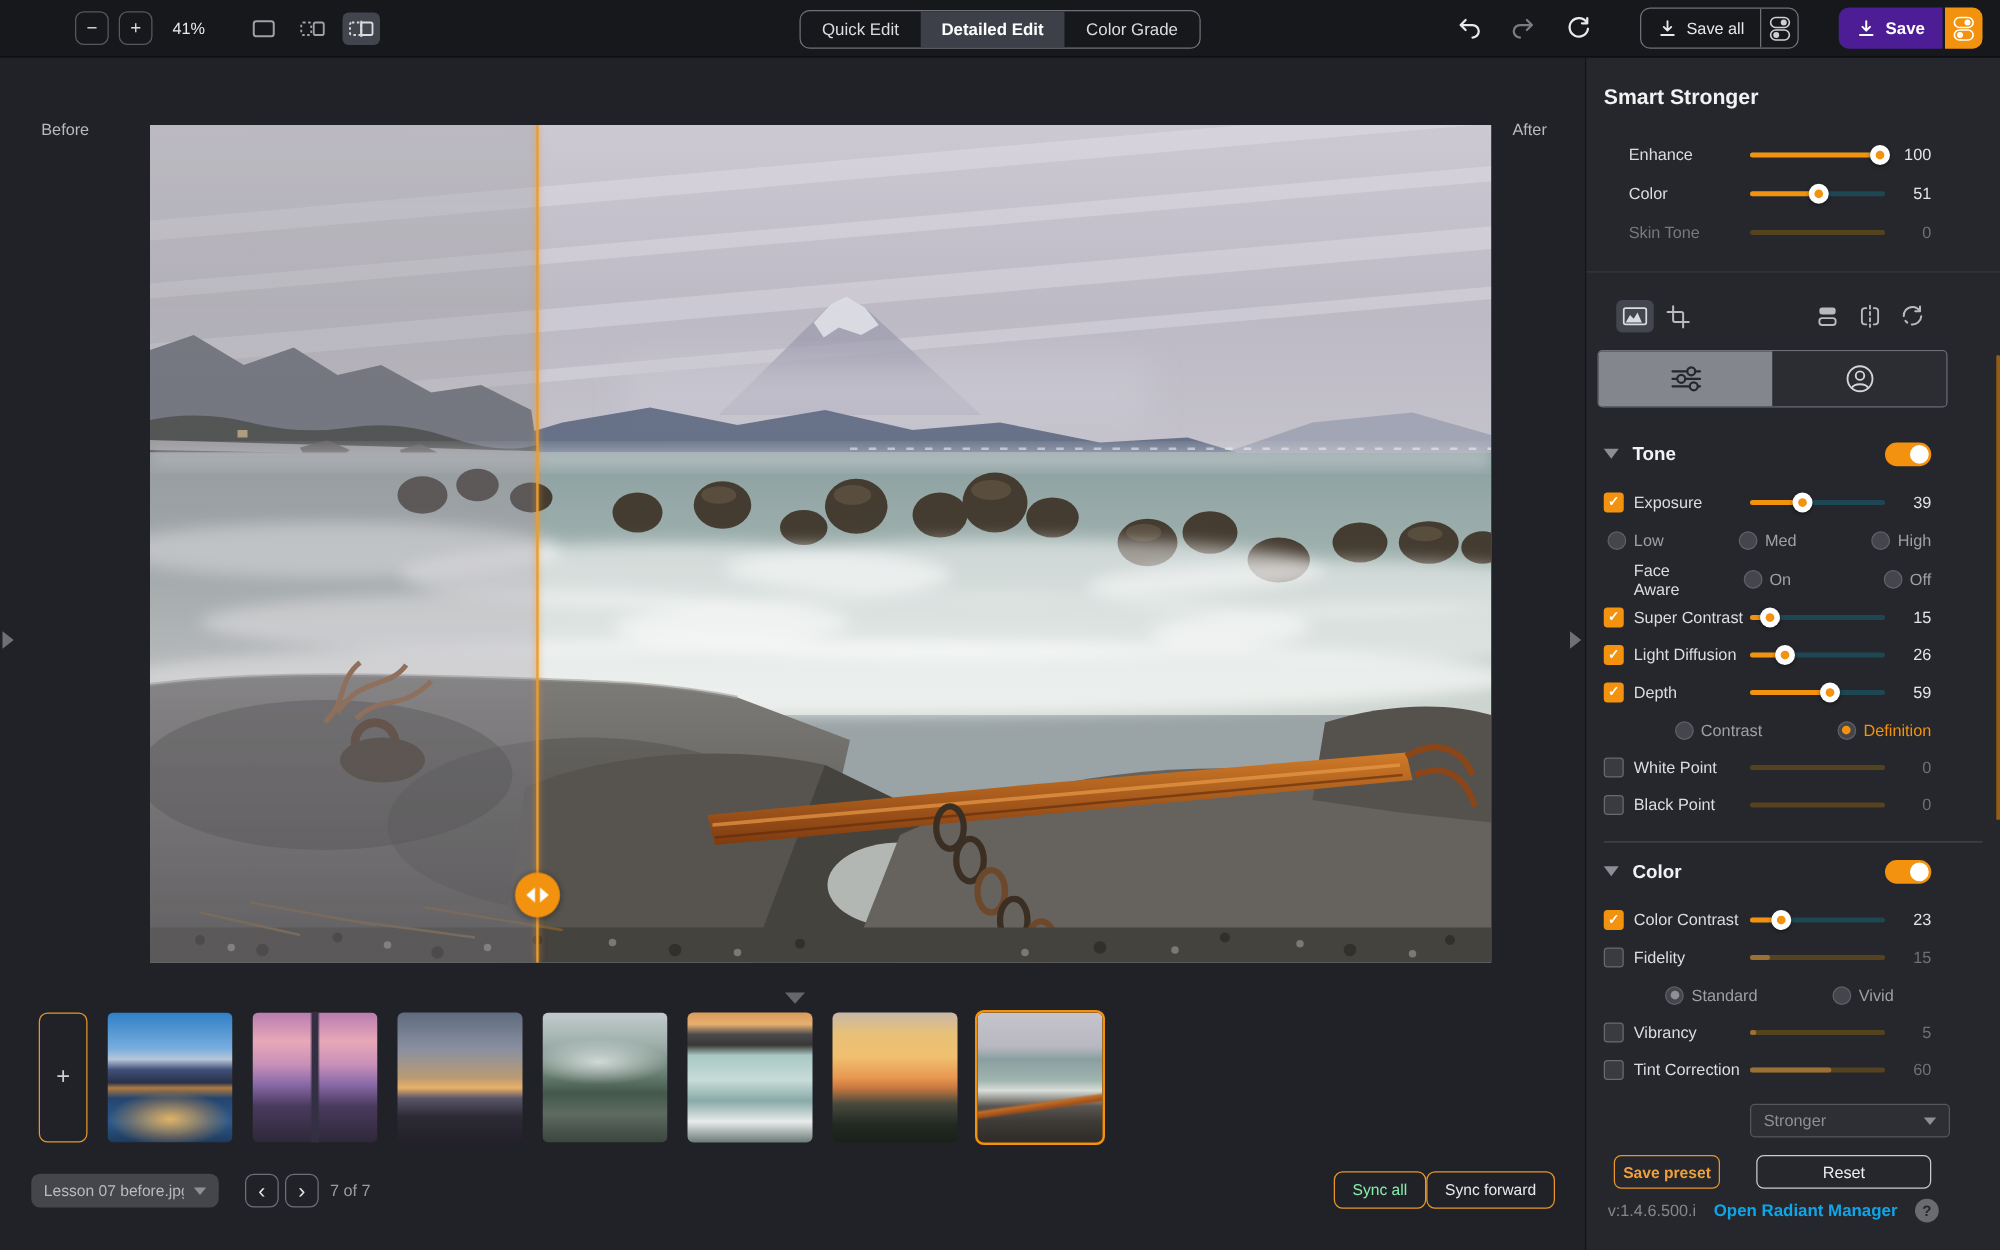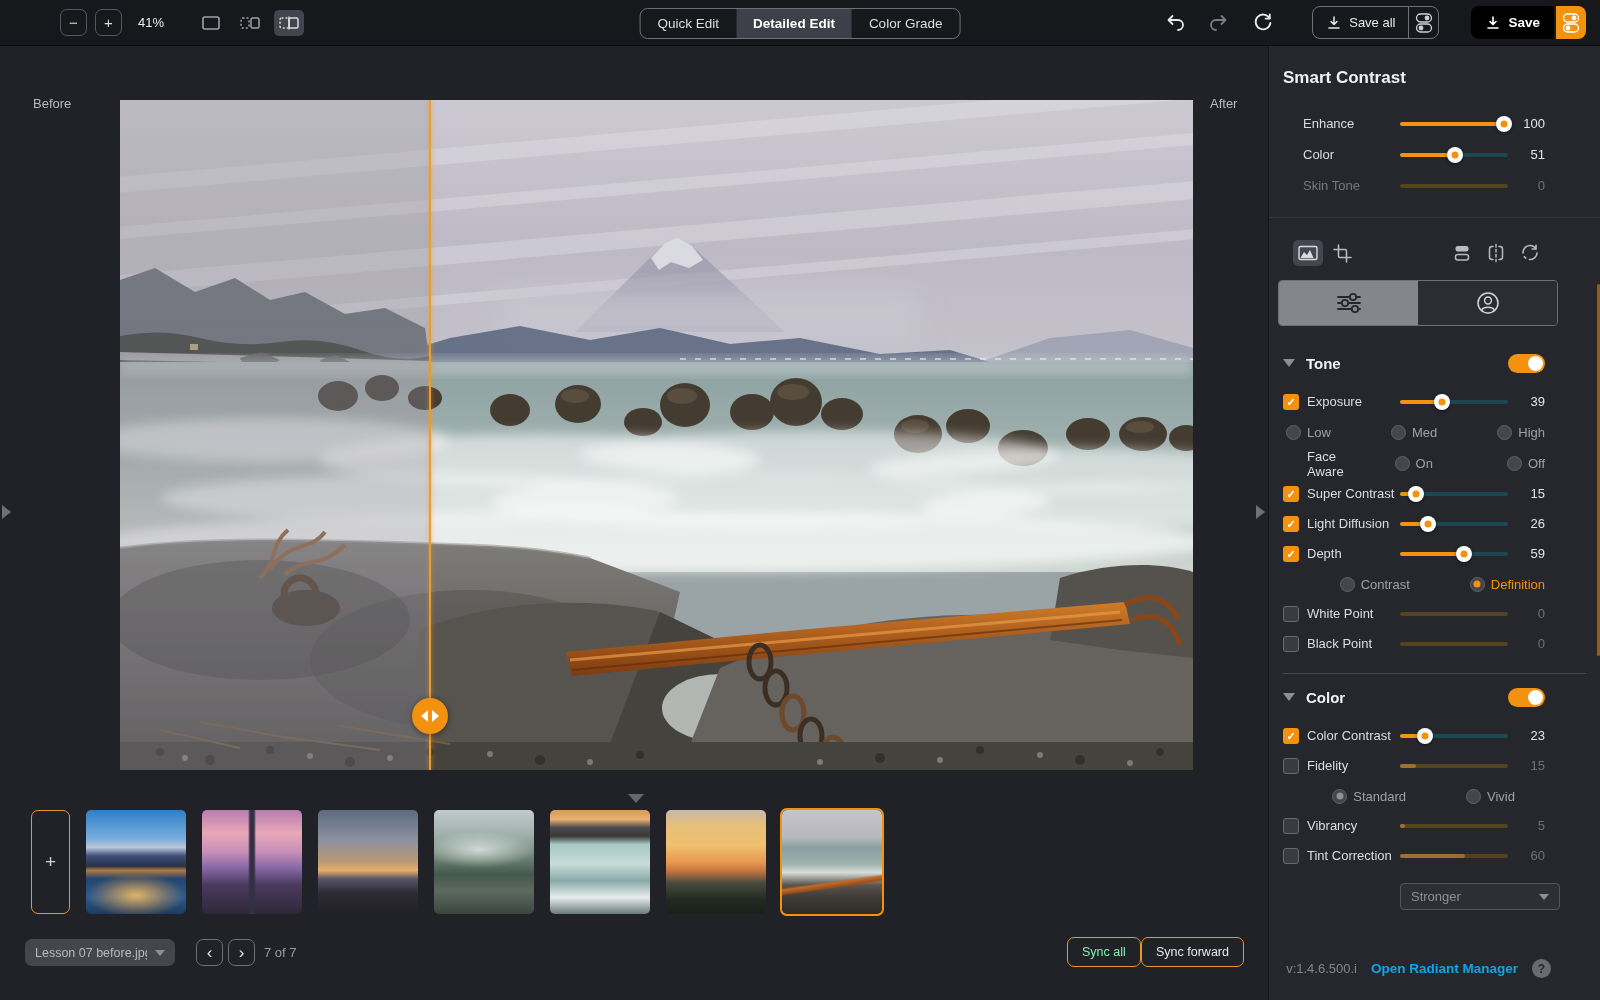--- a/index.html
+++ b/index.html
@@ -20,21 +20,21 @@
   .tabs-center { position:absolute; left:50%; top:8px; transform:translateX(-50%);
     display:flex; border:1px solid #6e7078; border-radius:8px; height:31px; overflow:hidden; }
   .tab { padding:0 17px; display:flex; align-items:center; color:#dcdde1; font-size:13.5px; cursor:pointer; }
   .tab.active { background:#3e4049; color:#fff; font-weight:700; }
   .top-right { margin-left:auto; display:flex; align-items:center; gap:22px; }
   .hist-btn { background:none; border:none; cursor:pointer; display:flex; }
   .saveall-btn { display:flex; align-items:stretch; border:1px solid #6e7078; border-radius:8px; height:33px; overflow:hidden; cursor:pointer; margin-left:16px; }
   .saveall-main { display:flex; align-items:center; gap:7px; padding:0 13px; color:#e9e9ec; font-size:13px; }
   .saveall-toggles { border-left:1px solid #6e7078; width:30px; display:flex; align-items:center; justify-content:center; color:#cfd0d4; }
   .save-btn { display:flex; gap:2px; height:33px; margin-left:10px; cursor:pointer; }
-  .save-main { background:#000000; border-radius:8px 0 0 8px; display:flex; align-items:center; gap:7px; padding:0 14px; color:#fff; font-size:13.5px; font-weight:700; }
+  .save-main { background:#4c1d95; border-radius:8px 0 0 8px; display:flex; align-items:center; gap:7px; padding:0 14px; color:#fff; font-size:13.5px; font-weight:700; }
   .save-toggles { background:#F2920E; border-radius:0 8px 8px 0; width:30px; display:flex; align-items:center; justify-content:center; color:#fff; }
 
   
   .canvas-area { position:absolute; left:0; top:46px; width:1268px; height:954px; background:#212227; }
   .ba-label { position:absolute; top:20px; font-size:13px; color:#b9bac0;margin-top:30px; }
   .ba-label.before { left:33px; } .ba-label.after { left:1210px; }
   .photo { position:absolute; left:120px; top:54px; width:1073px; height:670px; overflow:hidden; background:#9aa3a6; }
   .photo svg { display:block; width:100%; height:100%; }
   .before-overlay { position:absolute; left:0; top:0; width:310px; height:670px;
     background:linear-gradient(180deg, rgba(160,156,168,.30), rgba(148,144,156,.24));
@@ -415,21 +415,21 @@
       <button class="nav-btn nav-prev">‹</button>
       <button class="nav-btn nav-next">›</button>
       <span class="pos-text">7 of 7</span>
       <button class="sync-btn sync-all">Sync all</button>
       <button class="sync-btn sync-fwd">Sync forward</button>
     </div>
   </div>
 
   <div class="panel">
     <div class="panel-inner">
-      <div class="panel-title">Smart Contrast</div>
+      <div class="panel-title">Smart Stronger</div>
 
       <div class="srow">
         <span class="lab">Enhance</span>
         <div class="slider">
           <div class="fill" style="width: 96%;">
               <div class="knob"></div>
             </div>
         </div>
         <span class="sval">100</span>
       </div>
@@ -678,20 +678,24 @@
             <div class="fill" style="width: 60%;"></div>
           </div>
         <span class="sval dim">60</span>
       </div>
 
       <div class="strength-dd">
         <span>Stronger</span>
         <span class="caret"></span>
       </div>
 
+      <div class="preset-row">
+        <button class="preset-btn">Save preset</button>
+        <button class="reset-btn">Reset</button>
+      </div>
     </div>
 
     <div class="scroll-ind"></div>
 
     <div class="panel-footer">
       <span class="version">v:1.4.6.500.i</span>
       <span class="manager">Open Radiant Manager</span>
       <span class="help-circ">?</span>
     </div>
   </div>

